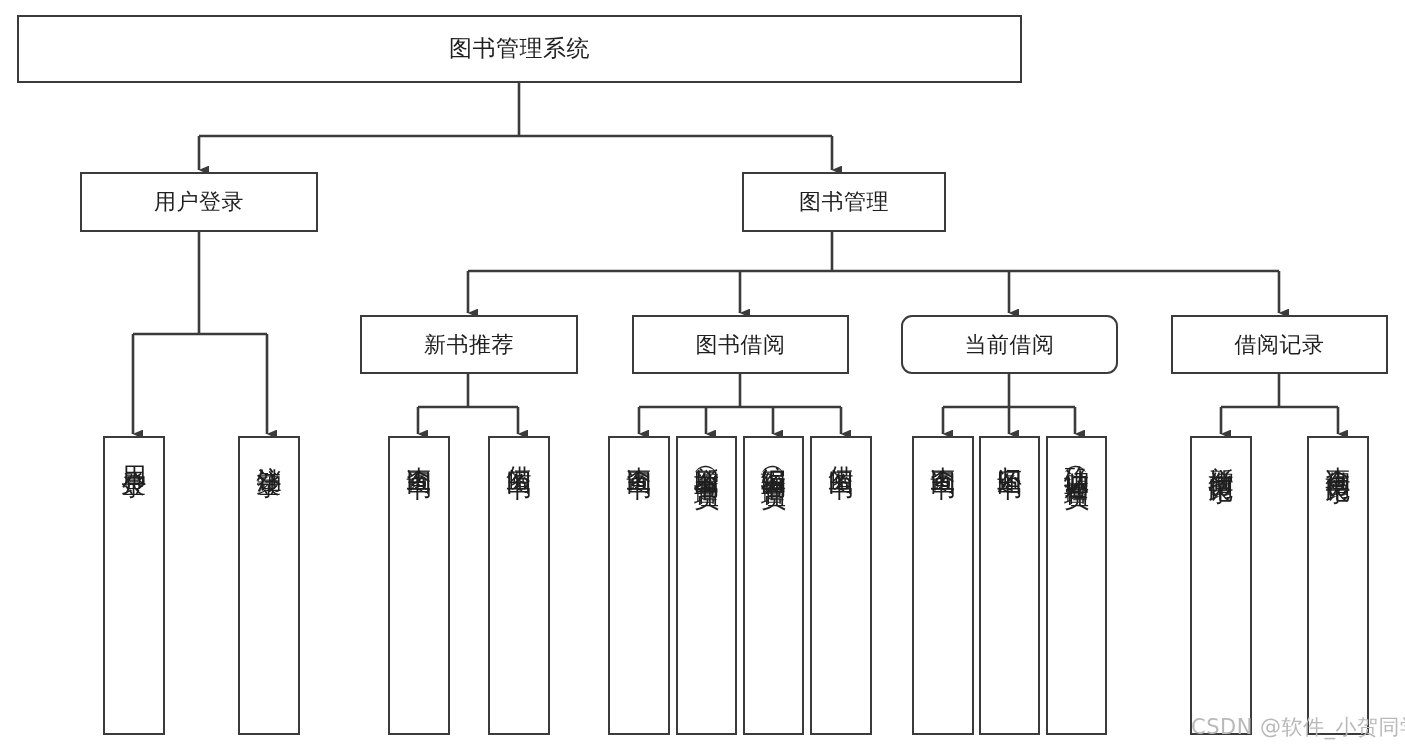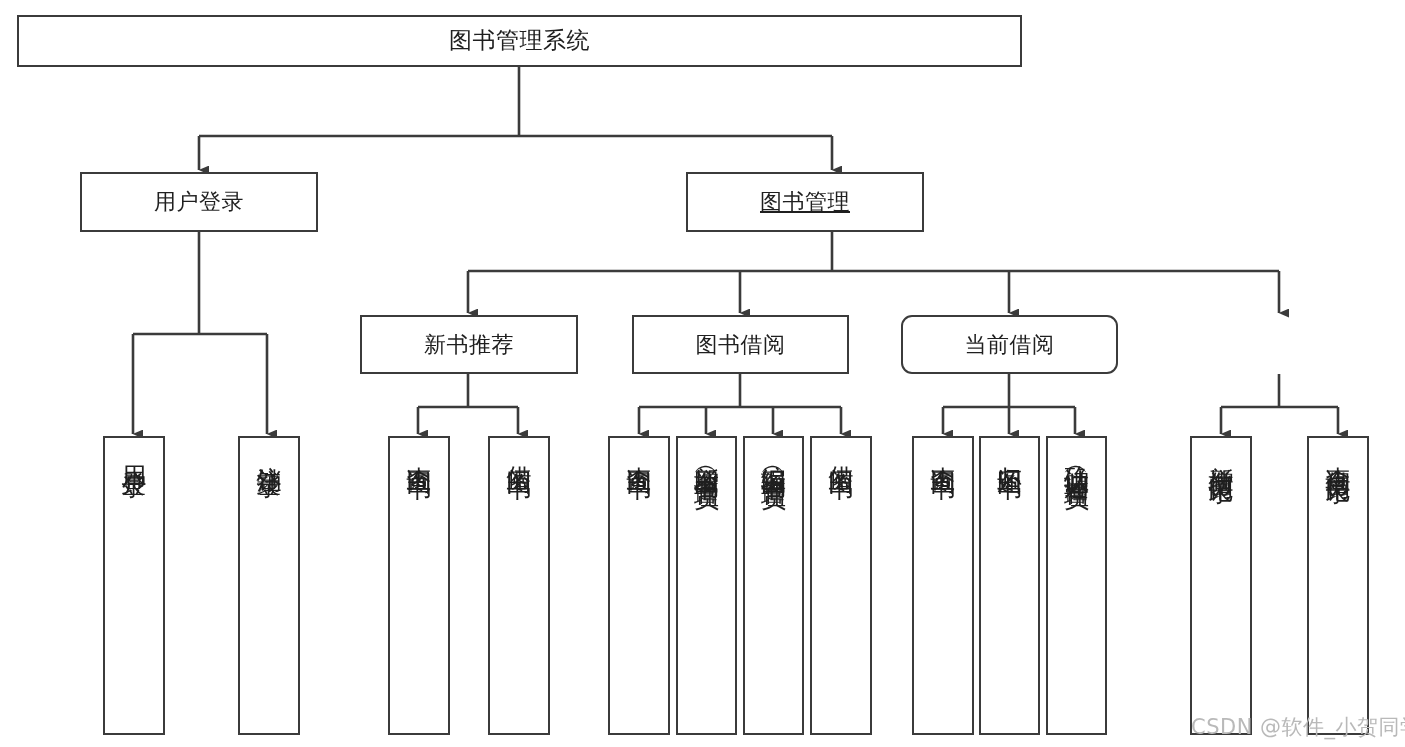--- a/index.html
+++ b/index.html
@@ -123,44 +123,47 @@
       <path d="M1009,407 L1009,434" marker-end="url(#arrow)"></path>
       <path d="M1075,407 L1075,434" marker-end="url(#arrow)"></path>
 
       <path d="M1279,374 L1279,407"></path>
       <path d="M1221,407 L1338,407"></path>
       <path d="M1221,407 L1221,434" marker-end="url(#arrow)"></path>
       <path d="M1338,407 L1338,434" marker-end="url(#arrow)"></path>
     </g>
   </svg>
 
-  <div class="node horiz root" style="left:17px; top:15px; width:1005px; height:52px;">
+  <div class="node horiz root" style="left:17px; top:15px; width:1005px; height:68px;">
     <span class="label">图书管理系统</span>
   </div>
 
   <div class="node horiz" style="left:80px; top:172px; width:238px; height:60px;">
     <span class="label">用户登录</span>
   </div>
 
-  <div class="node horiz" style="left:686px; top:172px; width:238px; height:60px;text-decoration:underline;">
+  <div class="node horiz" style="left:742px; top:172px; width:204px; height:60px;">
     <span class="label">图书管理</span>
   </div>
 
   <div class="node horiz" style="left:632px; top:315px; width:217px; height:59px;">
     <span class="label">图书借阅</span>
   </div>
 
   <div class="node horiz" style="left:360px; top:315px; width:218px; height:59px;">
     <span class="label">新书推荐</span>
   </div>
 
   <div class="node horiz" style="left:901px; top:315px; width:217px; height:59px;border-radius:11px;">
     <span class="label">当前借阅</span>
   </div>
 
+  <div class="node horiz" style="left:1171px; top:315px; width:217px; height:59px;">
+    <span class="label">借阅记录</span>
+  </div>
 
   <div class="node vert" style="left:103px; top:436px; width:62px; height:299px;">
     <span class="label">用户登录</span>
   </div>
 
   <div class="node vert" style="left:238px; top:436px; width:62px; height:299px;">
     <span class="label">注销登录</span>
   </div>
 
   <div class="node vert" style="left:388px; top:436px; width:62px; height:299px;">

